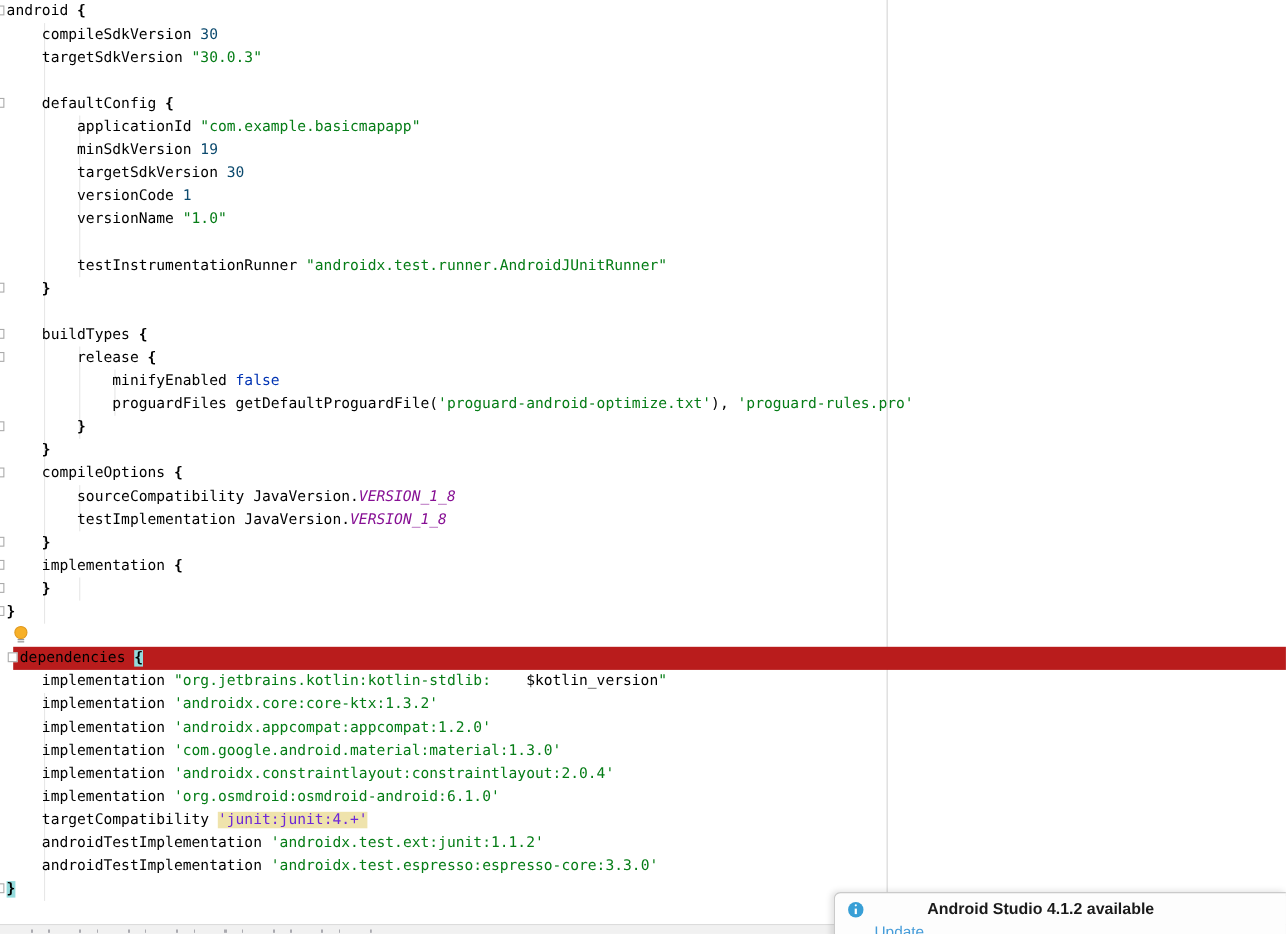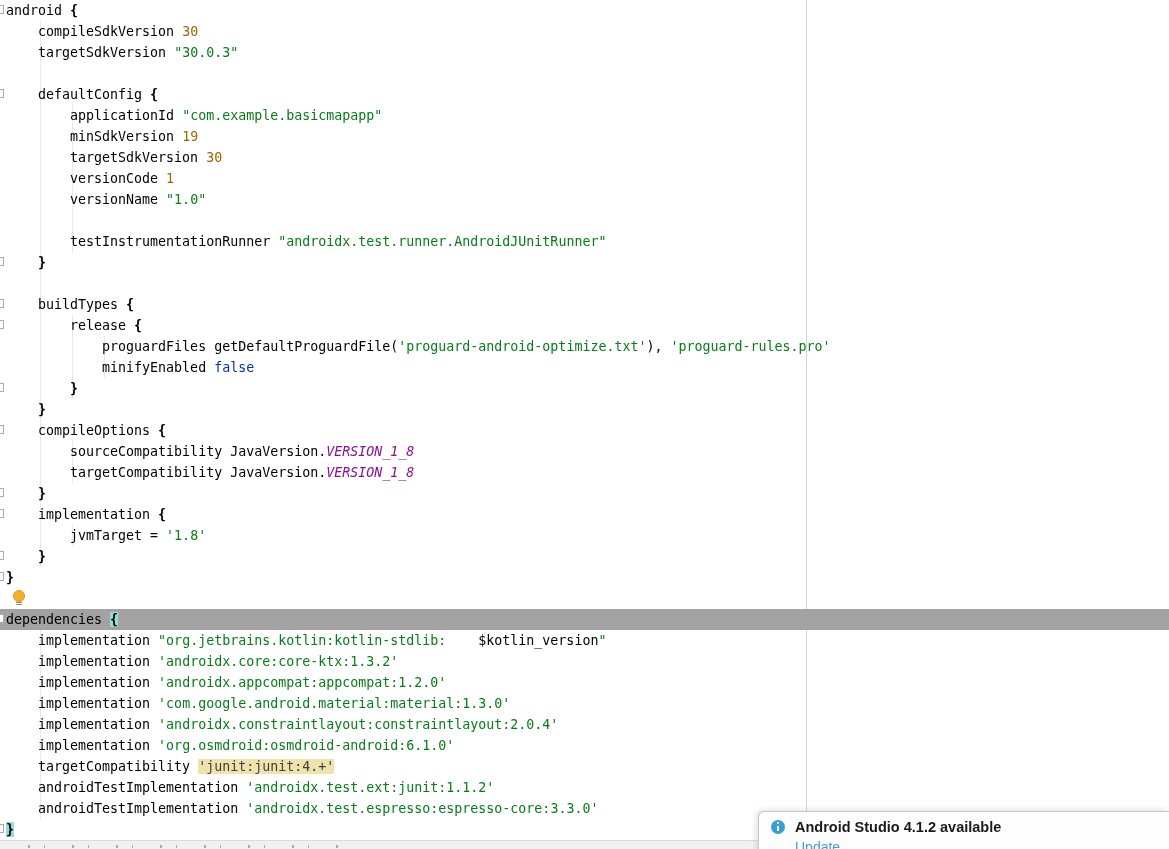--- a/index.html
+++ b/index.html
@@ -9,30 +9,30 @@
   }
   
   .editor{position:absolute;inset:0;}
   .margin-guide{position:absolute;left:806px;top:0;width:1px;height:840px;background:#d5d5d5;z-index:0;}
   .indent-guide{position:absolute;width:1px;background:#e7e7e7;z-index:0;}
   .code{position:absolute;top:0;left:0;right:0;z-index:1;}
   .line{
     height:21px;line-height:21px;white-space:pre;font-size:13.3px;
     position:relative;padding-left:6px;color:#000;
   }
-  .line.caret{background:#a3a3a3;}
+  .line.caret{background:#b91c1c;margin-left:12px;}
   .pln{color:#000000;}
-  .num{color:#a16207;}
+  .num{color:#0c4a6e;}
   .kw{color:#0033b3;}
   .str{color:#067d17;}
   .gvar{color:#000000;margin-left:32px;}
   .fld{color:#871094;font-style:italic;text-align:right;}
   .brc{color:#000000;font-weight:bold;}
   .brchl{color:#000000;font-weight:bold;background:#94dbdc;}
-  .strwarn{color:#404040;background:#efe3ac;}
+  .strwarn{color:#6d28d9;background:#efe3ac;}
   
   .fold{
     position:absolute;left:-5px;top:5px;width:9px;height:9px;
     border:1px solid #ababab;background:#fff;box-sizing:border-box;z-index:2;
   }
   
   .bulb{
     position:absolute;left:13px;top:2px;width:12px;height:12px;border-radius:50%;
     background:#f7b028;border:1px solid #e0981c;box-sizing:border-box;z-index:2;
   }
@@ -65,21 +65,21 @@
     position:relative;display:inline-block;margin-top:2px;
   }
   .info-icon::before{
     content:"";position:absolute;left:6px;top:2px;width:2px;height:2px;
     background:#fff;border-radius:50%;
   }
   .info-icon::after{
     content:"";position:absolute;left:6px;top:6px;width:2px;height:5px;background:#fff;
   }
   .popup-texts{margin-left:10px;}
-  .popup-title{font-weight:bold;font-size:14.5px;color:#1a1a1a;line-height:18px;}
+  .popup-title{font-weight:bold;font-size:14.5px;color:#1a1a1a;line-height:18px;margin-left:48px;}
   .popup-link{color:#459cd9;font-size:14px;line-height:18px;margin-top:2px;cursor:pointer;}
 </style>
 </head>
 <body>
 
 <div class="editor">
 
   <div class="margin-guide"></div>
 
   <div class="indent-guide" style="left:40px;top:21px;height:546px;"></div>
@@ -100,30 +100,29 @@
       <div class="line"><span class="pln">        minSdkVersion </span><span class="num">19</span></div>
       <div class="line"><span class="pln">        targetSdkVersion </span><span class="num">30</span></div>
       <div class="line"><span class="pln">        versionCode </span><span class="num">1</span></div>
       <div class="line"><span class="pln">        versionName </span><span class="str">"1.0"</span></div>
       <div class="line"></div>
       <div class="line"><span class="pln">        testInstrumentationRunner </span><span class="str">"androidx.test.runner.AndroidJUnitRunner"</span></div>
       <div class="line"><span class="brc">    }</span><span class="fold"></span></div>
       <div class="line"></div>
       <div class="line"><span class="pln">    buildTypes </span><span class="brc">{</span><span class="fold"></span></div>
       <div class="line"><span class="pln">        release </span><span class="brc">{</span><span class="fold"></span></div>
+      <div class="line"><span class="pln">            minifyEnabled </span><span class="kw">false</span></div>
       <div class="line"><span class="pln">            proguardFiles getDefaultProguardFile(</span><span class="str">'proguard-android-optimize.txt'</span><span class="pln">), </span><span class="str">'proguard-rules.pro'</span></div>
-      <div class="line"><span class="pln">            minifyEnabled </span><span class="kw">false</span></div>
       <div class="line"><span class="brc">        }</span><span class="fold"></span></div>
       <div class="line"><span class="brc">    }</span></div>
       <div class="line"><span class="pln">    compileOptions </span><span class="brc">{</span><span class="fold"></span></div>
       <div class="line"><span class="pln">        sourceCompatibility JavaVersion.</span><span class="fld">VERSION_1_8</span></div>
-      <div class="line"><span class="pln">        targetCompatibility JavaVersion.</span><span class="fld">VERSION_1_8</span></div>
+      <div class="line"><span class="pln">        testImplementation JavaVersion.</span><span class="fld">VERSION_1_8</span></div>
       <div class="line"><span class="brc">    }</span><span class="fold"></span></div>
       <div class="line"><span class="pln">    implementation </span><span class="brc">{</span><span class="fold"></span></div>
-      <div class="line"><span class="pln">        jvmTarget = </span><span class="str">'1.8'</span></div>
       <div class="line"><span class="brc">    }</span><span class="fold"></span></div>
       <div class="line"><span class="brc">}</span><span class="fold"></span></div>
       <div class="line"><span class="bulb"></span></div>
       <div class="line caret"><span class="pln">dependencies </span><span class="brchl">{</span><span class="fold"></span></div>
       <div class="line"><span class="pln">    implementation </span><span class="str">"org.jetbrains.kotlin:kotlin-stdlib:</span><span class="gvar">$kotlin_version</span><span class="str">"</span></div>
       <div class="line"><span class="pln">    implementation </span><span class="str">'androidx.core:core-ktx:1.3.2'</span></div>
       <div class="line"><span class="pln">    implementation </span><span class="str">'androidx.appcompat:appcompat:1.2.0'</span></div>
       <div class="line"><span class="pln">    implementation </span><span class="str">'com.google.android.material:material:1.3.0'</span></div>
       <div class="line"><span class="pln">    implementation </span><span class="str">'androidx.constraintlayout:constraintlayout:2.0.4'</span></div>
       <div class="line"><span class="pln">    implementation </span><span class="str">'org.osmdroid:osmdroid-android:6.1.0'</span></div>

